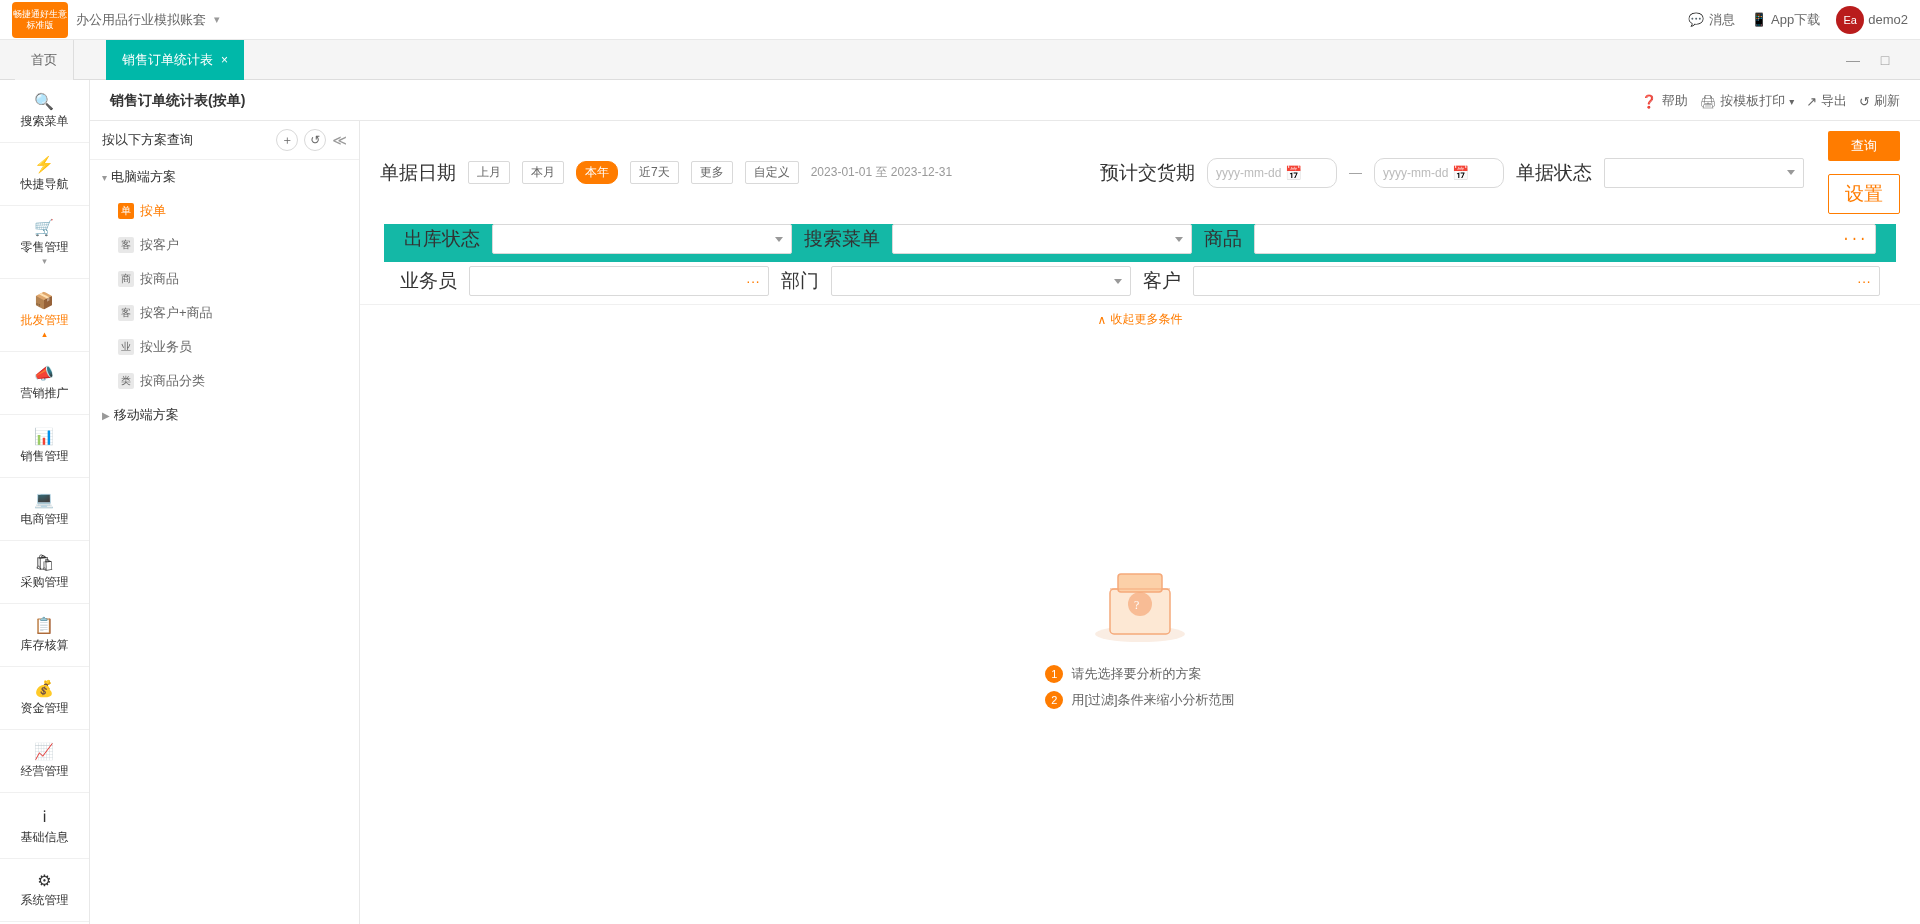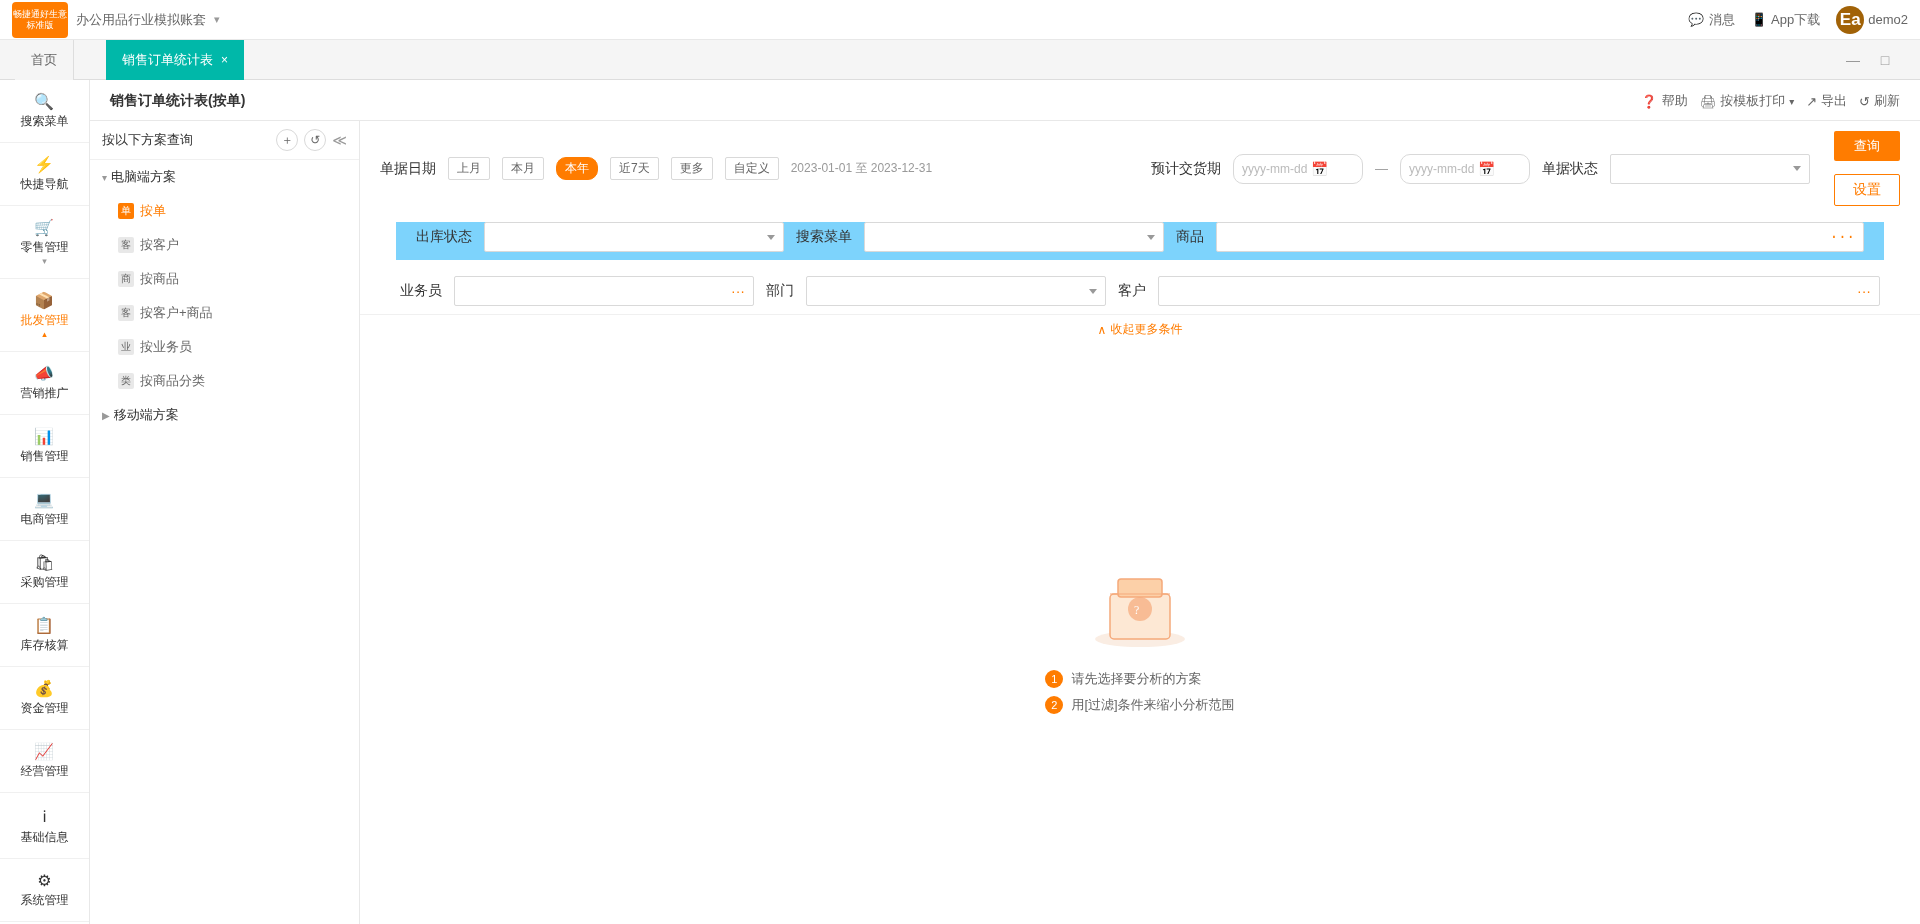--- a/index.html
+++ b/index.html
@@ -7,21 +7,21 @@
 
     
     .topbar { height: 40px; background: #fff; display: flex; align-items: center; padding: 0 12px; border-bottom: 1px solid #e8e8e8; justify-content: space-between; }
     .topbar-left { display: flex; align-items: center; gap: 8px; }
     .logo-box { width: 56px; height: 36px; background: #ff7c00; border-radius: 4px; display: flex; flex-direction: column; align-items: center; justify-content: center; }
     .logo-text { color: #fff; font-size: 9px; line-height: 1.2; text-align: center; }
     .topbar-title { font-size: 13px; color: #666; }
     .topbar-dropdown { color: #999; font-size: 11px; cursor: pointer; }
     .topbar-right { display: flex; align-items: center; gap: 16px; color: #666; font-size: 13px; }
     .topbar-right-item { display: flex; align-items: center; gap: 4px; cursor: pointer; }
-    .avatar { width: 28px; height: 28px; border-radius: 50%; background: #a16207; display: flex; align-items: center; justify-content: center; color: #fff; font-size: 17px; font-weight: bold; }
+    .avatar { width: 28px; height: 28px; border-radius: 50%; background: #b91c1c; display: flex; align-items: center; justify-content: center; color: #fff; font-size: 11px; font-weight: normal; }
 
     
     .tabbar { height: 40px; background: #f5f5f5; display: flex; align-items: center; padding: 0 15px; border-bottom: 1px solid #ddd; gap: 32px; }
     .tab-home { padding: 0 16px; height: 40px; display: flex; align-items: center; cursor: pointer; color: #666; font-size: 13px; background: #f5f5f5; border-right: 1px solid #ddd; }
     .tab-active { background: #00b8a9; color: #fff; padding: 0 16px; height: 40px; display: flex; align-items: center; gap: 8px; font-size: 13px; cursor: pointer; }
     .tab-close { font-size: 12px; cursor: pointer; }
     .tabbar-actions { margin-left: auto; display: flex; align-items: center; gap: 8px; padding-right: 8px; }
     .tab-action-btn { width: 24px; height: 24px; display: flex; align-items: center; justify-content: center; cursor: pointer; color: #999; font-size: 14px; }
 
     
@@ -36,33 +36,33 @@
     
     .content { flex: 1; display: flex; flex-direction: column; overflow: hidden; background: #f0f2f5; }
 
     
     .page-header { background: #fff; padding: 12px 20px 0 20px; border-bottom: 1px solid #e8e8e8; }
     .page-title-row { display: flex; align-items: center; justify-content: space-between; margin-bottom: 10px; }
     .page-title { font-size: 14px; font-weight: 700; color: #333; }
     .page-actions { display: flex; align-items: center; gap: 12px; }
     .page-action-item { display: flex; align-items: center; gap: 4px; color: #666; font-size: 13px; cursor: pointer; }
     .filter-row { display: flex; align-items: center; gap: 12px; margin-bottom: 10px; flex-wrap: nowrap; }
-    .filter-label { color: #333; font-size: 14px; white-space: nowrap; min-width: fit-content; }
+    .filter-label { color: #333; font-size: 19px; white-space: nowrap; min-width: fit-content; }
     .date-btn { padding: 2px 8px; font-size: 12px; border: 1px solid #d9d9d9; border-radius: 2px; cursor: pointer; background: #fff; color: #666; }
     .date-btn.active { background: #ff7c00; color: #fff; border-color: #ff7c00; border-radius: 10px; }
     .date-range { font-size: 12px; color: #999; }
     .filter-select { border: 1px solid #d9d9d9; border-radius: 2px; padding: 4px 8px; font-size: 13px; color: #666; background: #fff; min-width: 120px; display: flex; align-items: center; justify-content: space-between; cursor: pointer; height: 30px; }
     .filter-dots { color: #ff7c00; cursor: pointer; font-size: 14px; }
     .filter-separator { color: #999; }
     .date-input-box { border: 1px solid #d9d9d9; border-radius: 10px; padding: 4px 8px; font-size: 13px; color: #bbb; background: #fff; width: 130px; height: 30px; display: flex; align-items: center; gap: 4px; cursor: pointer; }
     .cal-icon { color: #bbb; font-size: 14px; }
     .status-select { border: 1px solid #d9d9d9; border-radius: 2px; padding: 4px 8px; font-size: 13px; color: #666; background: #fff; min-width: 180px; height: 30px; display: flex; align-items: center; justify-content: space-between; cursor: pointer; }
 
     .query-btn { background: #ff7c00; color: #fff; border: none; border-radius: 2px; padding: 6px 20px; font-size: 13px; cursor: pointer; white-space: nowrap; }
-    .settings-btn { background: #fff; color: #ff7c00; border: 1px solid #ff7c00; border-radius: 2px; padding: 6px 16px; font-size: 14px; cursor: pointer; white-space: nowrap; }
+    .settings-btn { background: #fff; color: #ff7c00; border: 1px solid #ff7c00; border-radius: 2px; padding: 6px 16px; font-size: 19px; cursor: pointer; white-space: nowrap; }
 
     .btn-right-col { display: flex; flex-direction: column; gap: 13px; margin-left: auto; padding-left: 12px; }
 
     .collapse-bar { display: flex; align-items: center; justify-content: center; padding: 6px; cursor: pointer; background: #fff; border-top: 1px solid #f0f0f0; color: #ff7c00; font-size: 12px; gap: 4px; }
 
     
     .scheme-panel { width: 270px; background: #fff; border-right: 1px solid #e8e8e8; padding: 0; display: flex; flex-direction: column; }
     .scheme-header { display: flex; align-items: center; padding: 8px 12px; gap: 6px; border-bottom: 1px solid #f0f0f0; }
     .scheme-header-title { font-size: 13px; color: #333; font-weight: 500; flex: 1; }
     .scheme-header-icons { display: flex; gap: 6px; align-items: center; }
@@ -304,21 +304,21 @@
                 <span style="color:#bbb;font-size:12px;"></span>
                 <span class="arrow-down"></span>
               </div>
 
               <div class="btn-right-col">
                 <button class="query-btn">查询</button>
                 <button class="settings-btn">设置</button>
               </div>
             </div>
 
-            <div class="filter-row" style="padding: 0 20px 8px 20px; margin:16px; background:#7dd3fc;font-family:Liberation Mono, monospace;">
+            <div class="filter-row" style="padding: 0 20px 8px 20px; margin:4px; background:#14b8a6;font-family:Liberation Mono, monospace;">
               <span class="filter-label">出库状态</span>
               <div class="filter-select" style="flex:1;max-width:300px;">
                 <span></span>
                 <span class="arrow-down"></span>
               </div>
 
               <span class="filter-label">搜索菜单</span>
               <div class="filter-select" style="flex:1;max-width:300px;">
                 <span></span>
                 <span class="arrow-down"></span>

